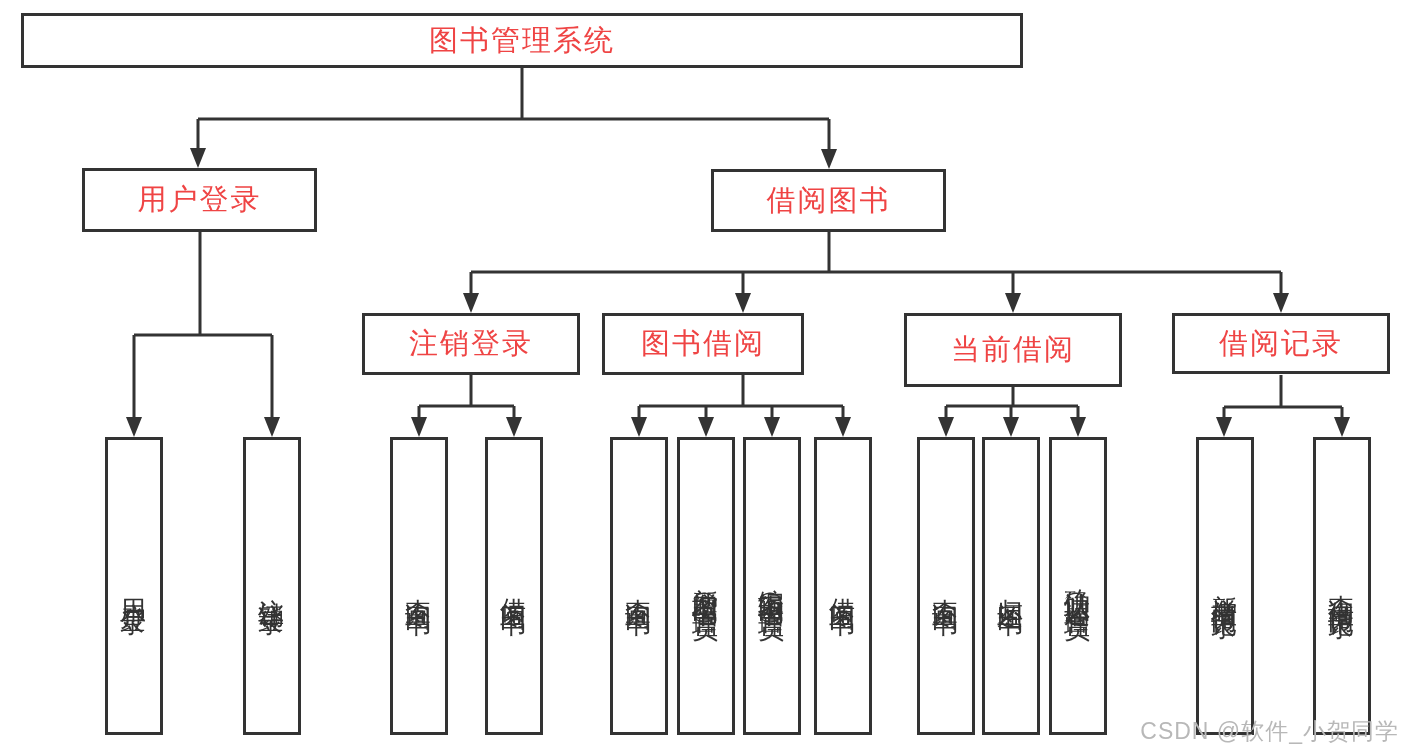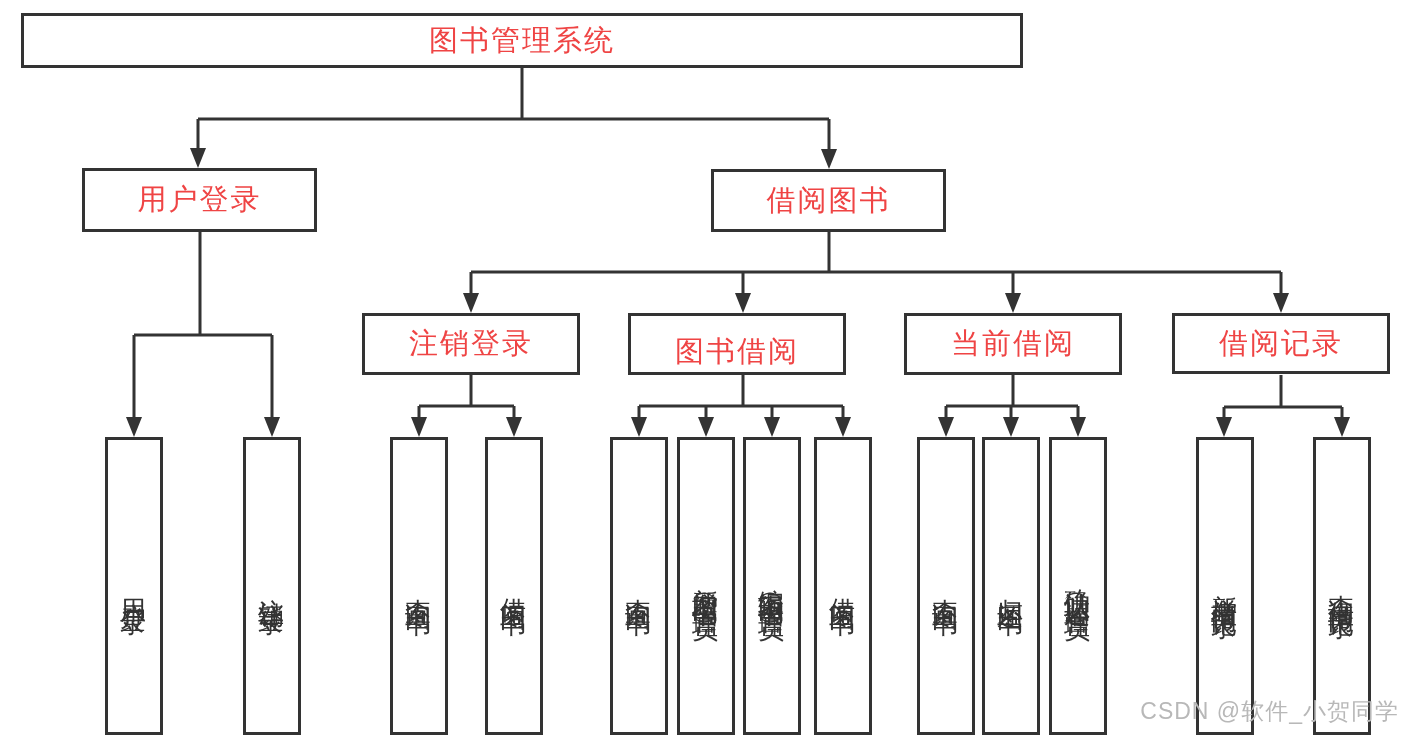--- a/index.html
+++ b/index.html
@@ -39,21 +39,21 @@
   .vbox span {
     writing-mode: vertical-rl;
     font-size: 26px;
     letter-spacing: 4px;
     white-space: nowrap;
     color: #333333;
   }
   .watermark {
     position: absolute;
     right: 6px;
-    bottom: 20px;
+    bottom: 0;
     z-index: 10;
     font-size: 23px;
     letter-spacing: 1px;
     color: #b8b8b8;
     white-space: nowrap;
   }
 </style>
 </head>
 <body>
 
@@ -109,24 +109,24 @@
   <div class="node hbox" style="left:82px; top:168px; width:235px; height:64px;">
     <span>用户登录</span>
   </div>
   <div class="node hbox" style="left:711px; top:169px; width:235px; height:63px;">
     <span>借阅图书</span>
   </div>
 
   <div class="node hbox" style="left:362px; top:313px; width:218px; height:62px;">
     <span>注销登录</span>
   </div>
-  <div class="node hbox" style="left:628px; top:313px; width:218px; height:62px;align-items:flex-end;">
+  <div class="node hbox" style="left:602px; top:313px; width:202px; height:62px;">
     <span>图书借阅</span>
   </div>
-  <div class="node hbox" style="left:904px; top:313px; width:218px; height:62px;">
+  <div class="node hbox" style="left:904px; top:313px; width:218px; height:74px;">
     <span>当前借阅</span>
   </div>
   <div class="node hbox" style="left:1172px; top:313px; width:218px; height:61px;">
     <span>借阅记录</span>
   </div>
 
   <div class="node vbox" style="left:105px; top:437px; width:58px; height:298px;">
     <span>用户登录</span>
   </div>
   <div class="node vbox" style="left:243px; top:437px; width:58px; height:298px;">

